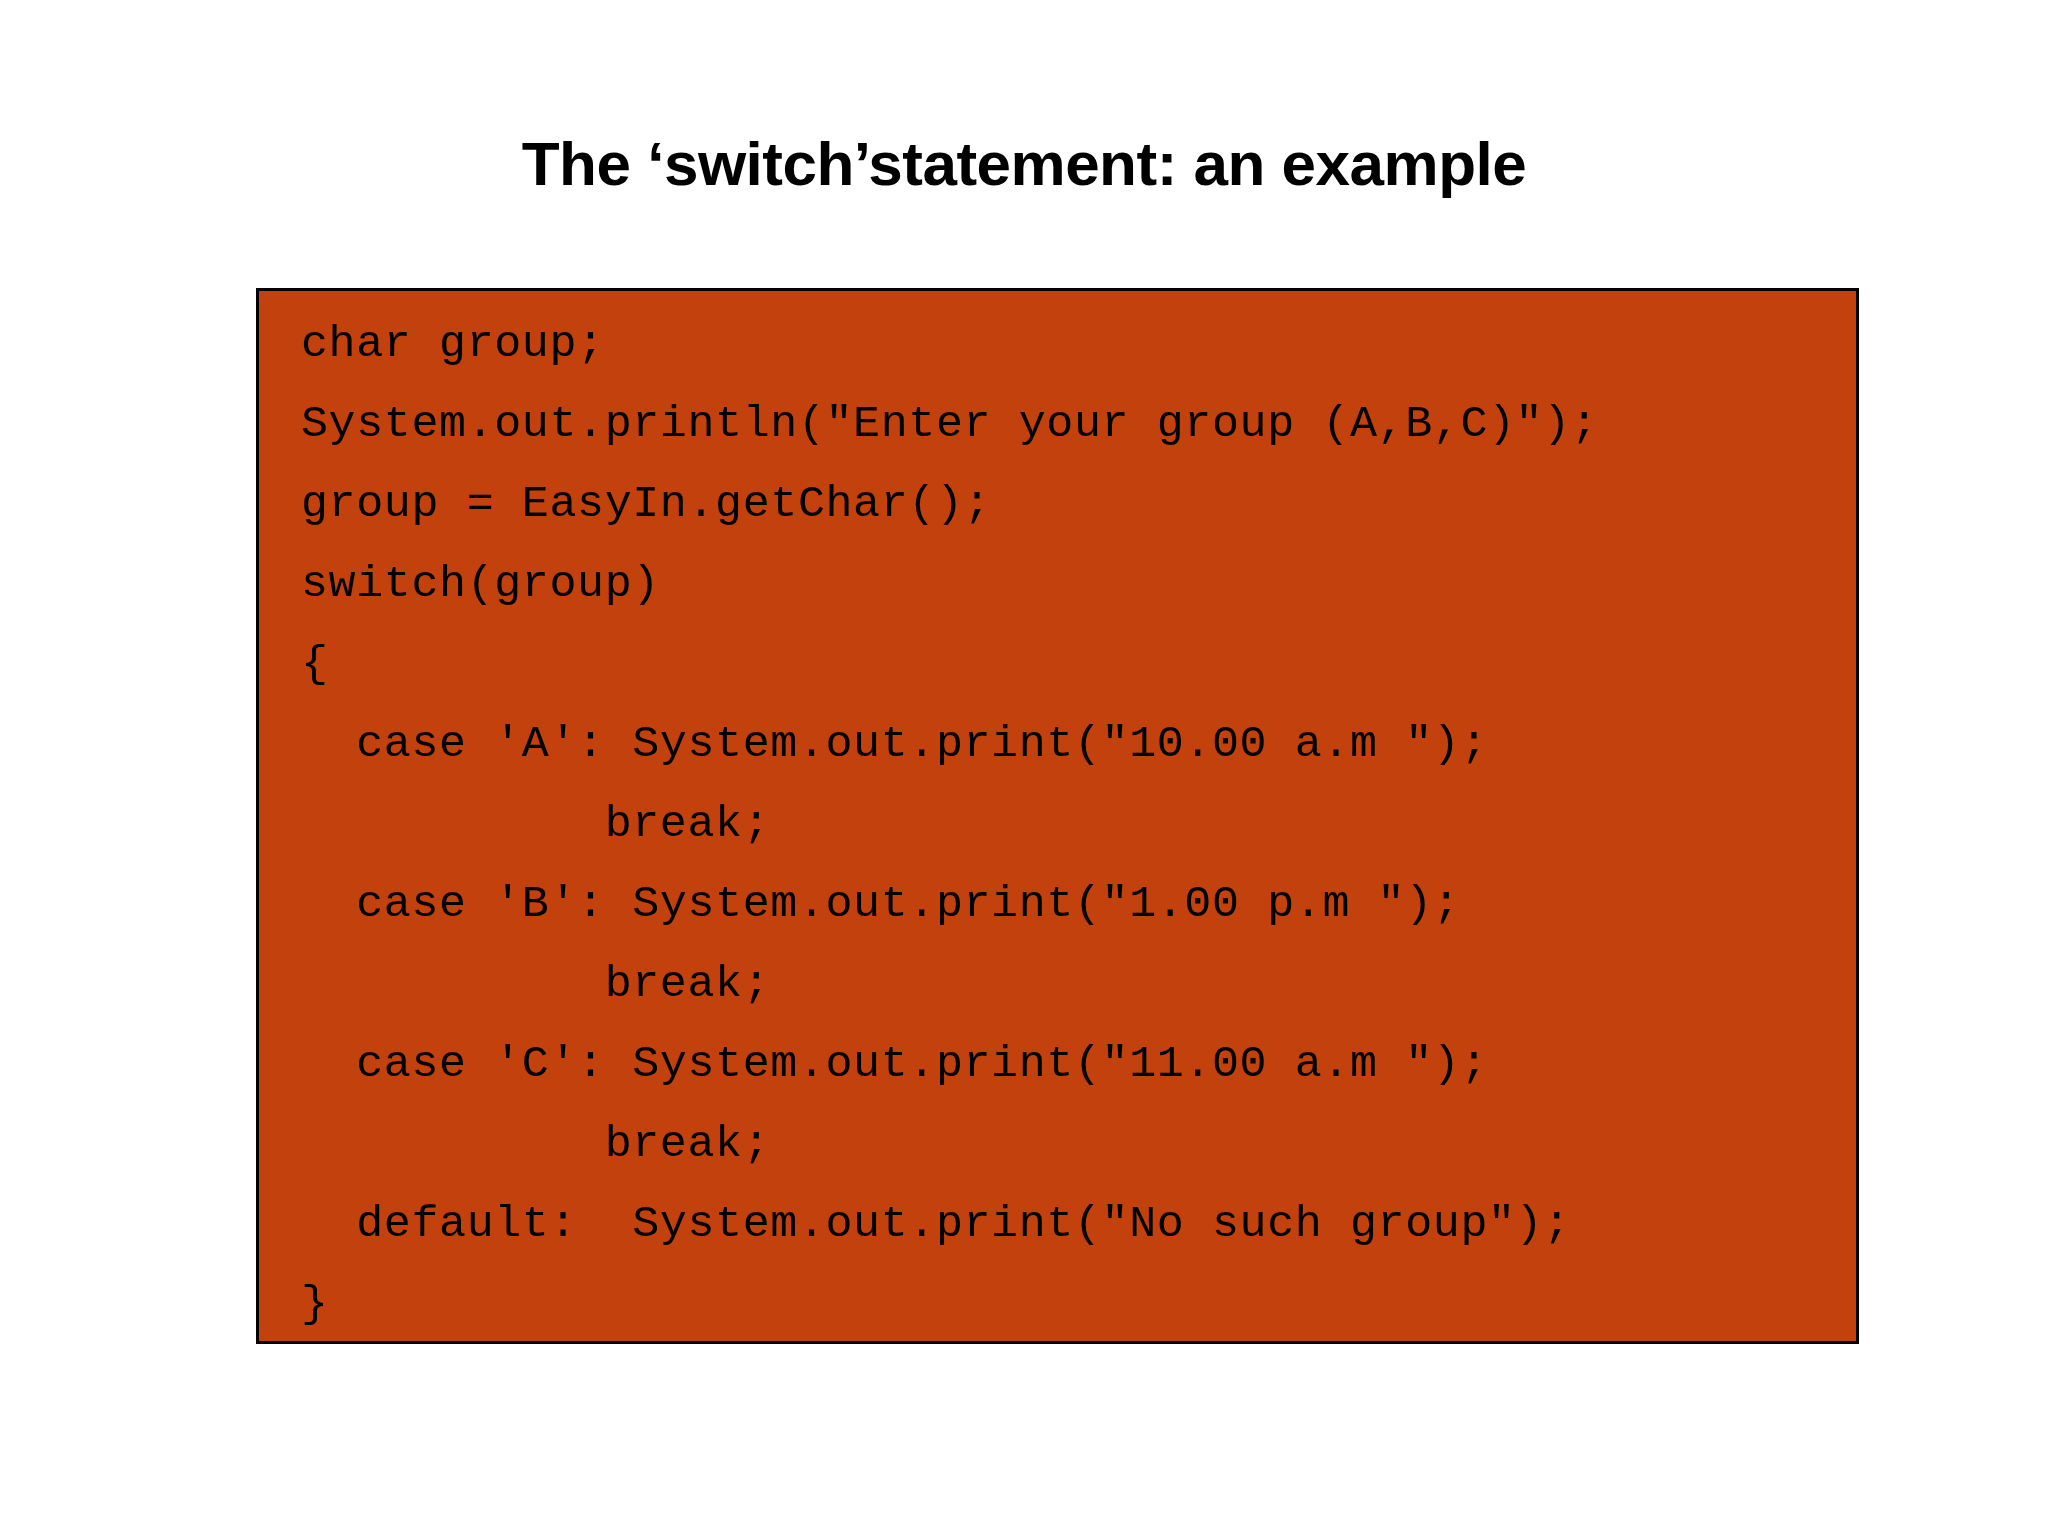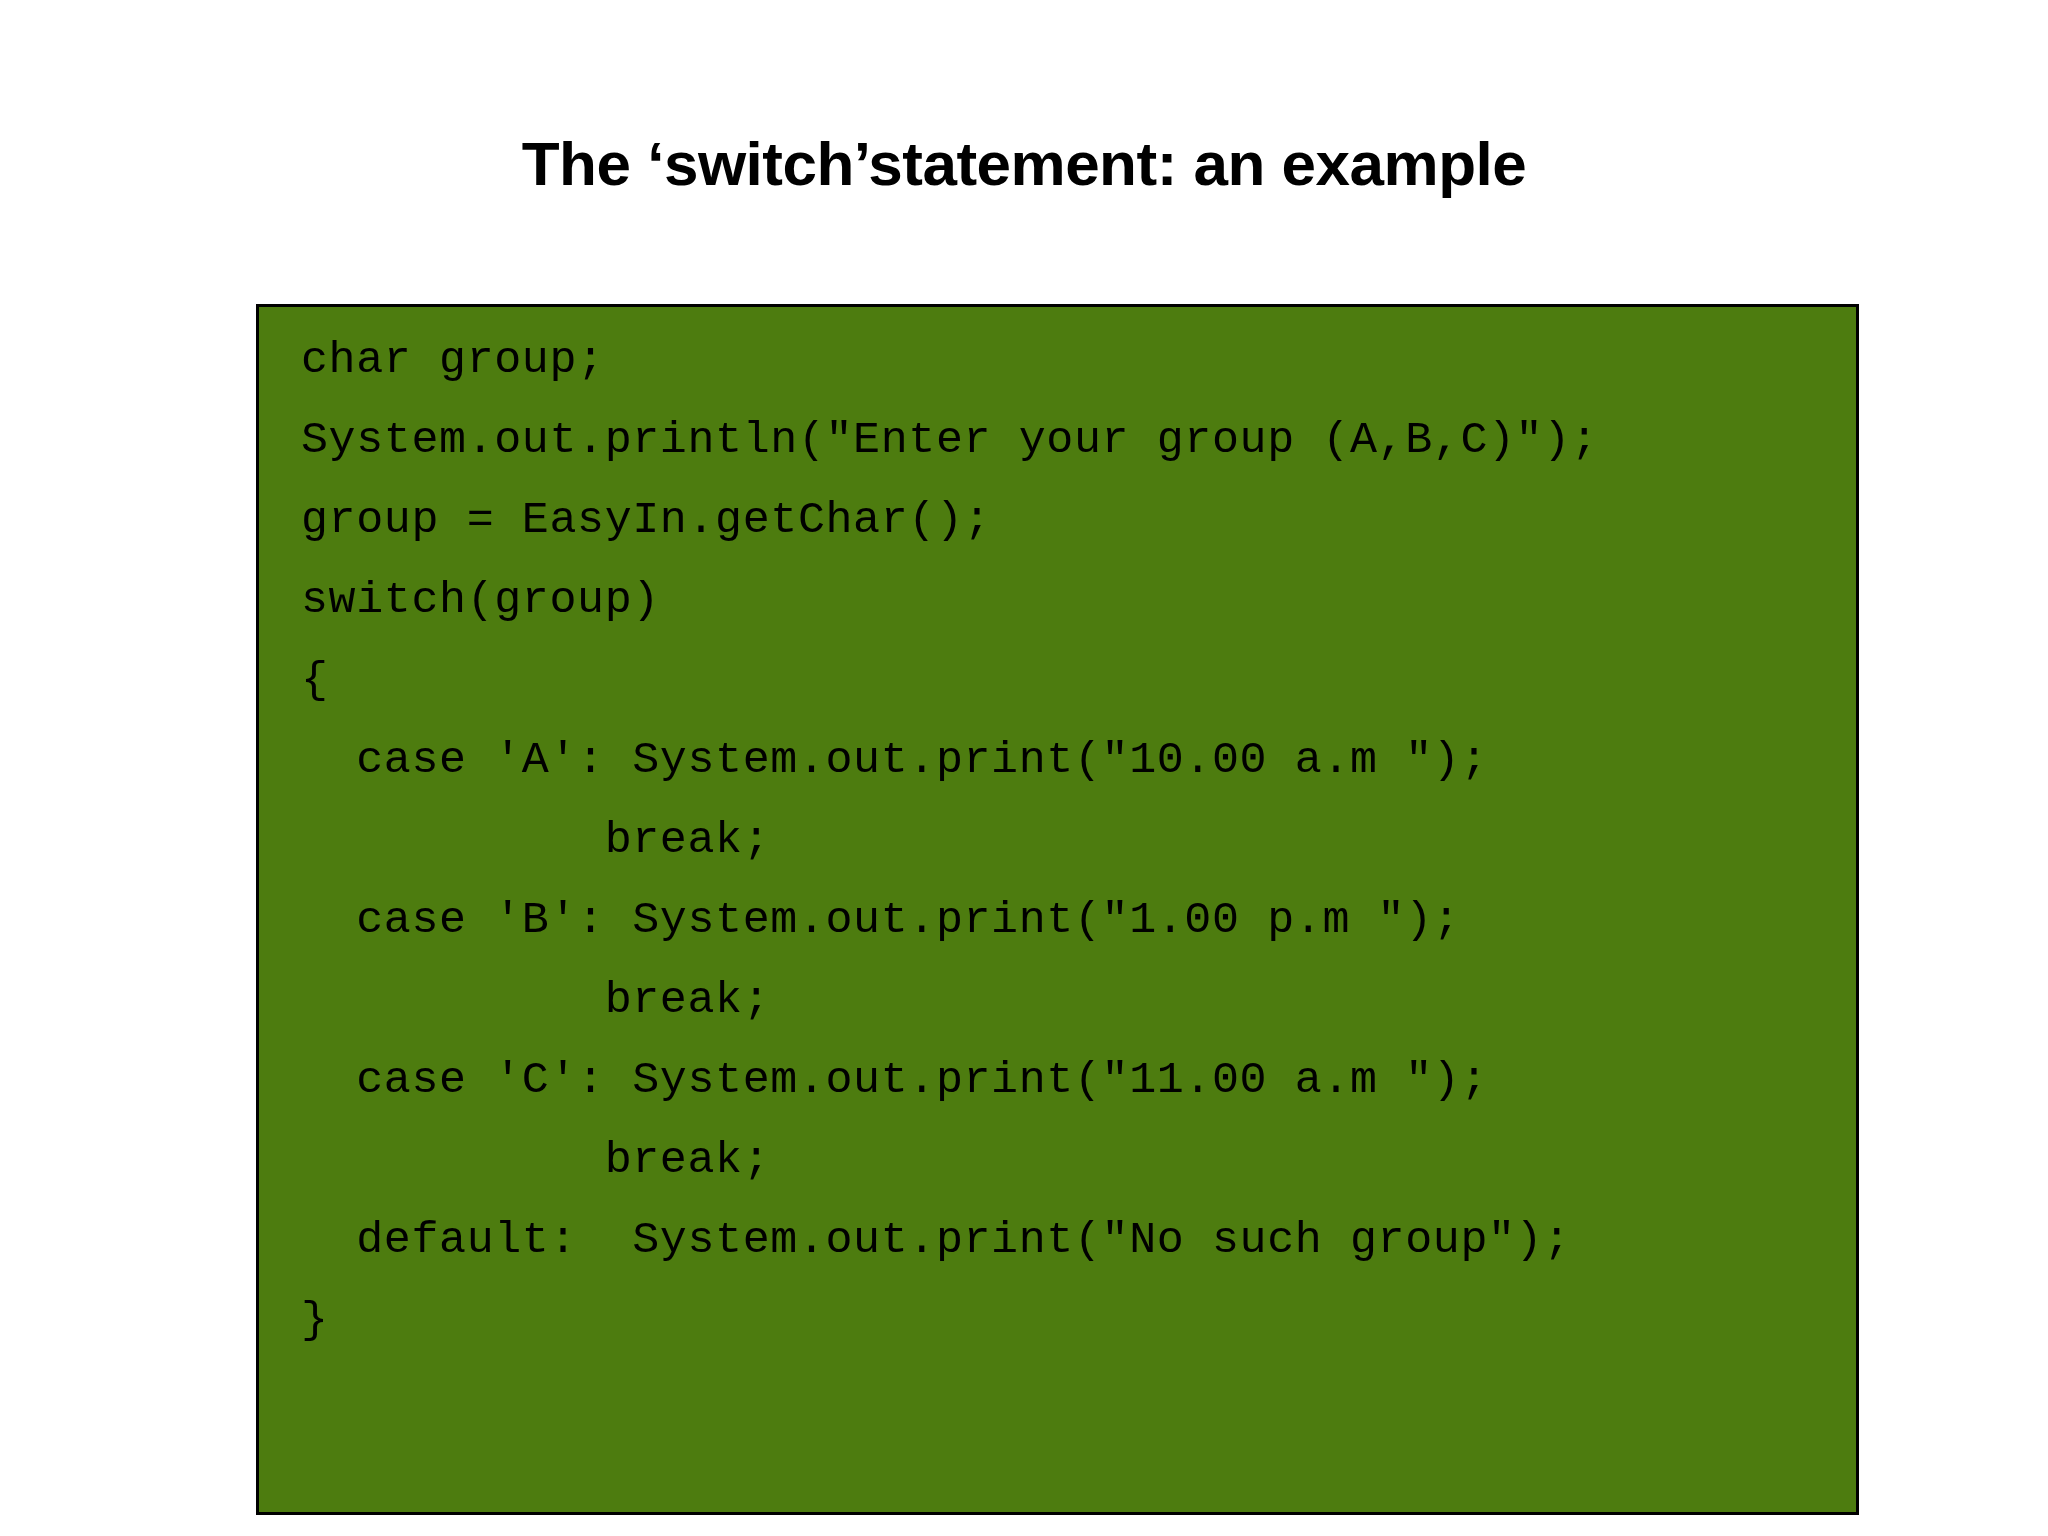--- a/index.html
+++ b/index.html
@@ -35,26 +35,26 @@
     line-height: 72px;
     letter-spacing: -0.5px;
     color: #000000;
     white-space: pre;
   }
 
   
   .code-box {
     position: absolute;
     left: 256px;
-    top: 304px;
+    top: 288px;
     width: 1603px;
-    height: 1211px;
+    height: 1056px;
     box-sizing: border-box;
     border: 3px solid #000000;
-    background: #4d7c0f;
+    background: #c2410c;
     overflow: hidden;
   }
   .code-listing {
     position: absolute;
     left: 42px;
     top: 14px;
     width: 1560px;
     font-family: "Liberation Mono", "DejaVu Sans Mono", monospace;
     font-size: 45px;
     line-height: 80px;

